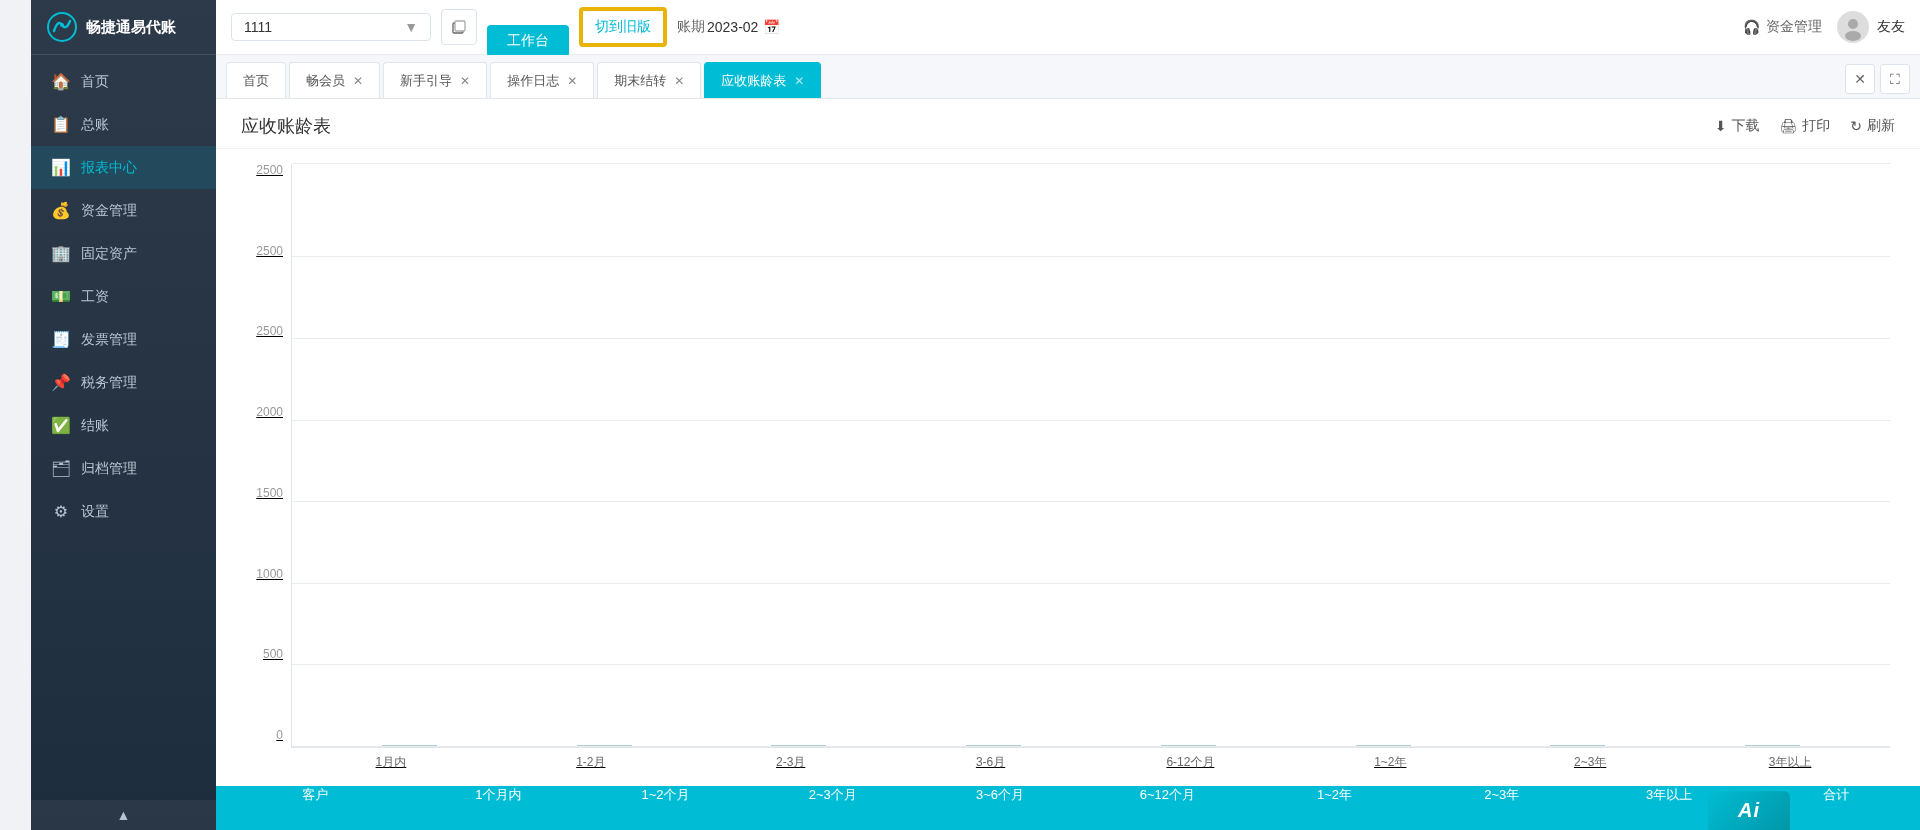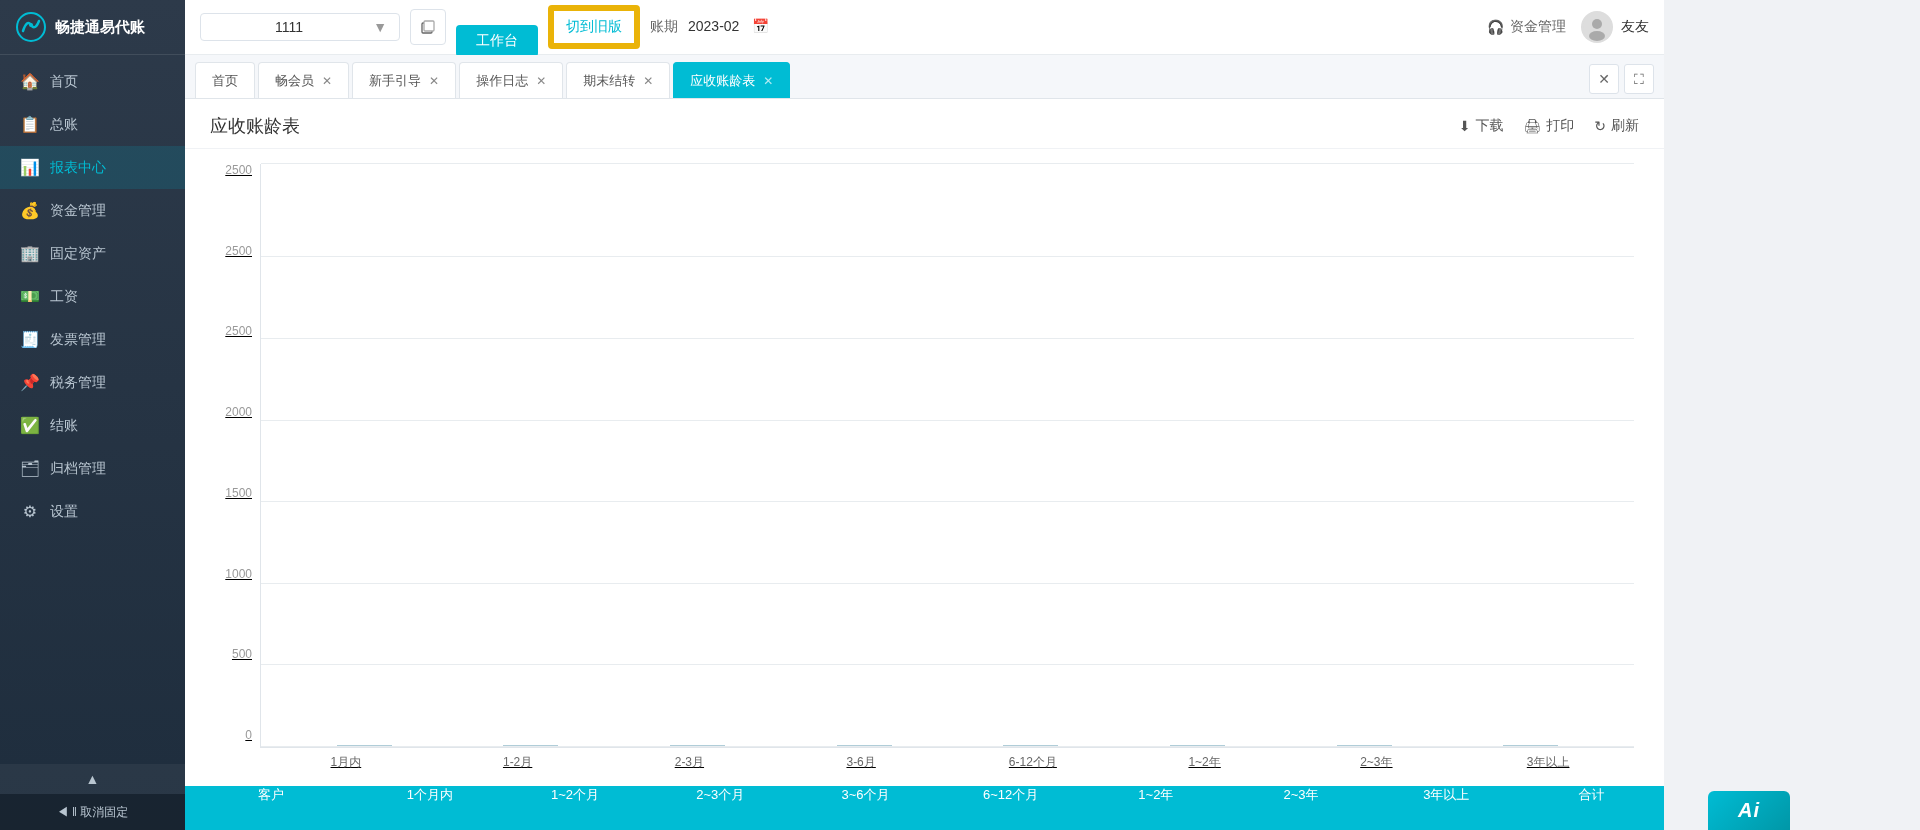--- a/index.html
+++ b/index.html
@@ -1,19 +1,19 @@
 <!DOCTYPE html>
 <html><head>
   <meta charset="utf-8">
   <style>
     * { box-sizing: border-box; margin: 0; padding: 0; }
     body { font-family: 'Microsoft YaHei', Arial, sans-serif; background: #f0f2f5; font-size: 14px; overflow: hidden; }
 
     
-    .app-container { display: flex; height: 830px; width: 1664px; }
+    .app-container { display: flex; height: 830px; width: 1920px; padding-left: 31px; }
 
     
     .sidebar {
       width: 185px;
       background: linear-gradient(180deg, #2d3a4a 0%, #1e2d3d 100%);
       display: flex;
       flex-direction: column;
       flex-shrink: 0;
       height: 100%;
       position: relative;
@@ -86,21 +86,21 @@
     .company-selector {
       display: flex;
       align-items: center;
       border: 1px solid #dde3ea;
       border-radius: 4px;
       padding: 5px 12px;
       cursor: pointer;
       min-width: 200px;
       background: #fff;
     }
-    .company-selector .company-name { flex: 1; color: #333; text-align: center; }
+    .company-selector .company-name { flex: 1; color: #333; }
     .company-selector .dropdown-icon { color: #999; margin-left: 8px; }
     .header-icon-btn {
       width: 36px;
       height: 36px;
       border: 1px solid #dde3ea;
       border-radius: 4px;
       display: flex;
       align-items: center;
       justify-content: center;
       cursor: pointer;
@@ -111,34 +111,34 @@
       background: #00bcd4;
       color: #fff;
       border: none;
       border-radius: 4px;
       padding: 7px 20px;
       cursor: pointer;
       font-size: 14px;
       margin-top: 28px;
     }
     .switch-version-btn {
-      border: 6px solid #eab308;
+      border: 4px solid #eab308;
       color: #00bcd4;
       border-radius: 4px;
       padding: 7px 12px;
       cursor: pointer;
       background: #fff;
       font-size: 14px;
     }
     .period-info {
       display: flex;
-      align-items: flex-start;
+      align-items: center;
       color: #333;
       font-size: 14px;
-      gap: 10px;
+      gap: 2px;
     }
     .period-info .period-label { color: #666; }
     .period-info .calendar-icon { color: #00bcd4; margin-left: 3px; }
     .header-right {
       margin-left: auto;
       display: flex;
       align-items: center;
       gap: 15px;
     }
     .consultation-btn {
@@ -430,23 +430,20 @@
         <div class="nav-item">
           <span class="nav-icon">🗂</span>
           <span>归档管理</span>
         </div>
         <div class="nav-item">
           <span class="nav-icon">⚙</span>
           <span>设置</span>
         </div>
       </div>
     <div class="sidebar-scroll-btn">▲</div>
-    <div class="cancel-fixed">
-      <span>◀ ‖ 取消固定</span>
-    </div>
   </div>
 
   <div class="main-area">
 
     <div class="header">
       <div class="company-selector">
         <span class="company-name">1111</span>
         <span class="dropdown-icon">▼</span>
       </div>
       <div class="header-icon-btn">

